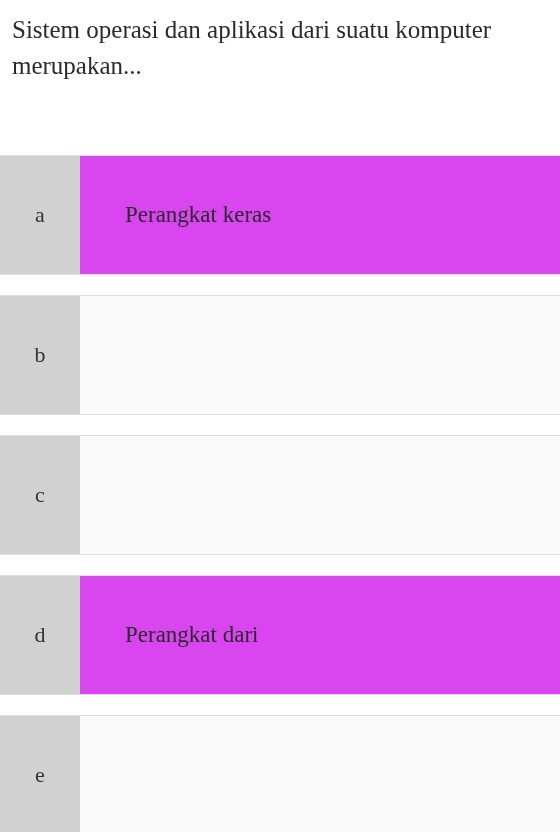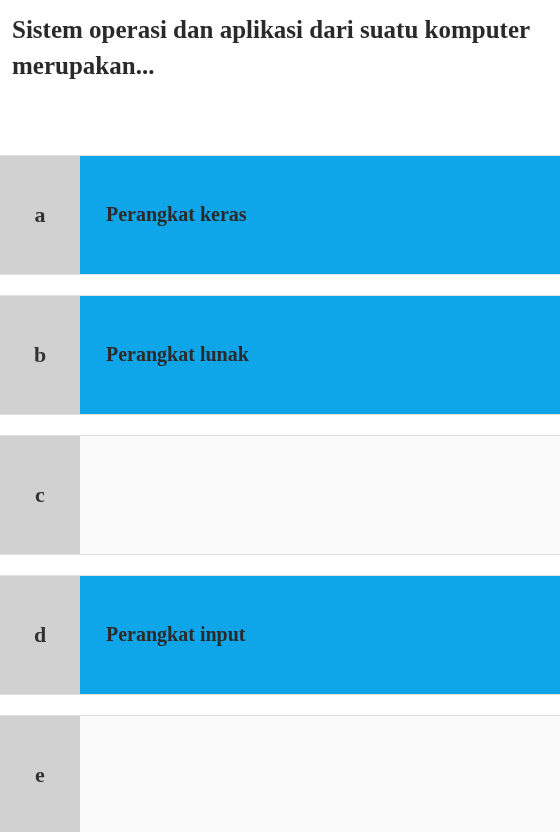--- a/index.html
+++ b/index.html
@@ -1,19 +1,18 @@
 <!DOCTYPE html>
 <html><head>
   <meta charset="utf-8">
   <style>
     * {
       margin: 0;
       padding: 0;
       box-sizing: border-box;
-      font-weight: bold;
     }
     body {
       font-family: Georgia, 'Times New Roman', serif;
       background: #ffffff;
       width: 560px;
       height: 832px;
       overflow: hidden;
     }
     .question {
       padding: 12px 12px 20px 12px;
@@ -40,44 +39,43 @@
       align-items: center;
       justify-content: center;
       font-size: 22px;
       color: #333333;
       font-family: Georgia, serif;
     }
     .option-text {
       flex: 1;
       display: flex;
       align-items: center;
-      padding-left: 26px;
-      font-size: 20px;
+      padding-left: 45px;
+      font-size: 23px;
       color: #2a2a2a;
-      background: #0ea5e9;
+      background: #d946ef;
       border-left: none;
     }
   </style>
 </head>
 <body>
 
 <div class="question">Sistem operasi dan aplikasi dari suatu komputer merupakan...</div>
 
 <div class="options">
   <div class="option">
     <div class="option-letter">a</div>
     <div class="option-text">Perangkat keras</div>
   </div>
   <div class="option">
     <div class="option-letter">b</div>
-    <div class="option-text">Perangkat lunak</div>
   </div>
   <div class="option">
     <div class="option-letter">c</div>
   </div>
   <div class="option">
     <div class="option-letter">d</div>
-    <div class="option-text">Perangkat input</div>
+    <div class="option-text">Perangkat dari</div>
   </div>
   <div class="option">
     <div class="option-letter">e</div>
   </div>
 </div>
 
 </body></html>

